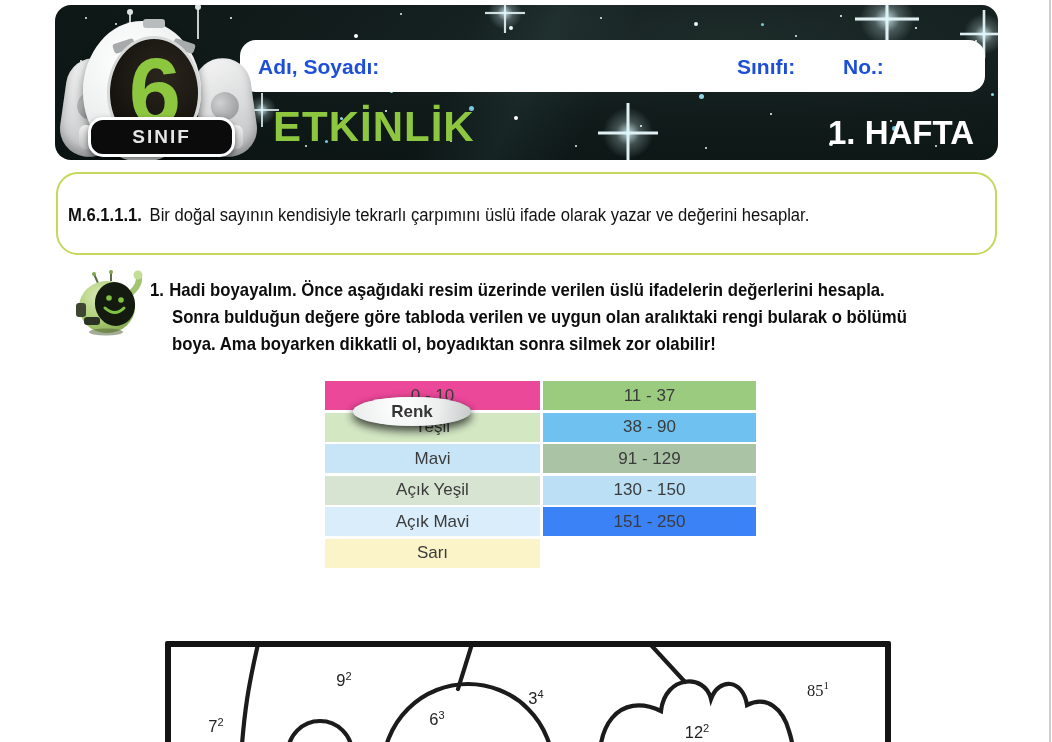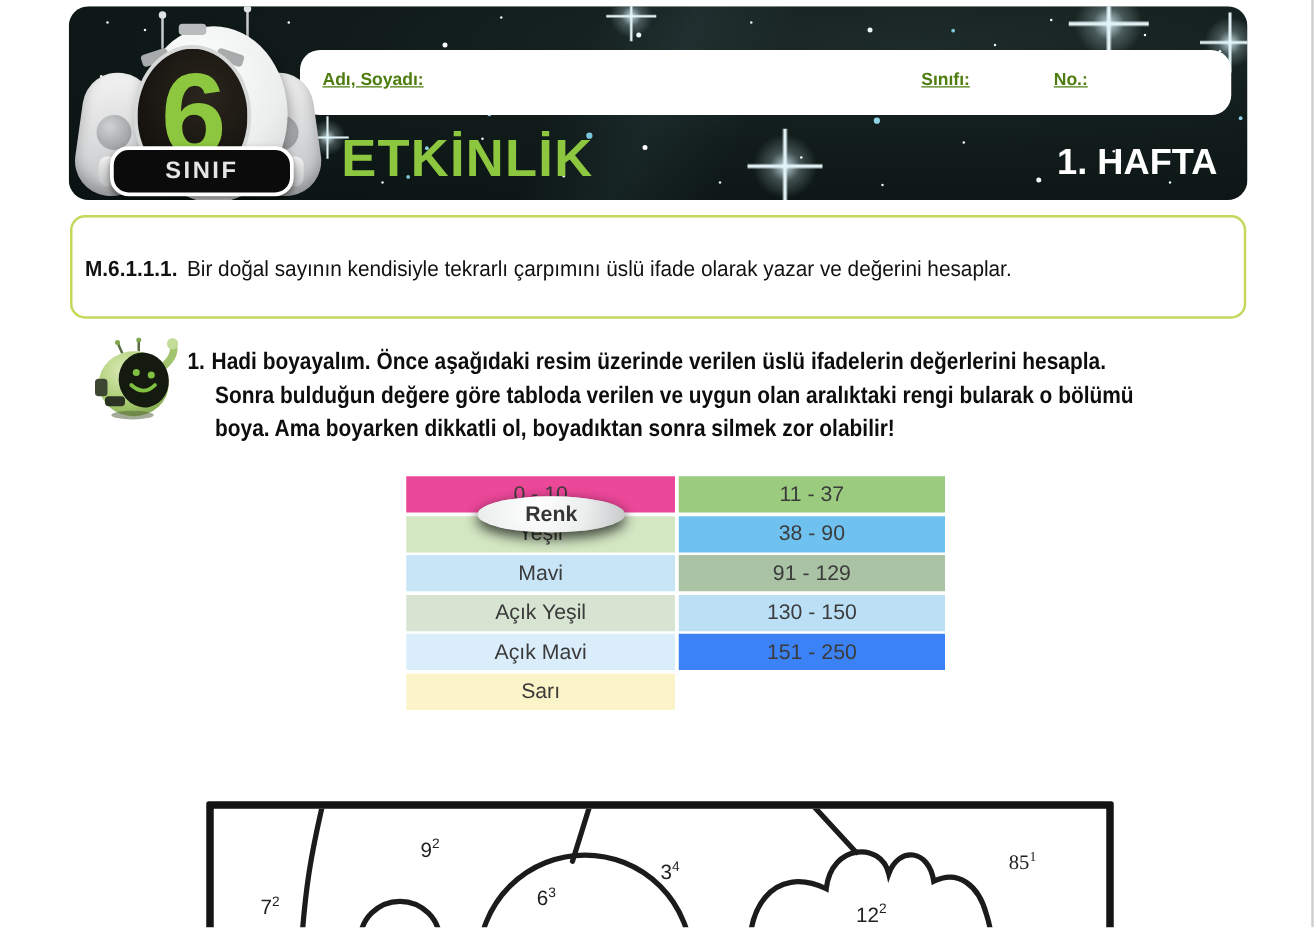--- a/index.html
+++ b/index.html
@@ -46,48 +46,48 @@
       radial-gradient(circle, rgba(220,245,250,0.85) 0%, rgba(220,245,250,0.25) 28%, transparent 60%),
       linear-gradient(to right, transparent 46%, rgba(235,250,253,0.95) 49%, rgba(235,250,253,0.95) 51%, transparent 54%),
       linear-gradient(to bottom, transparent 46%, rgba(235,250,253,0.95) 49%, rgba(235,250,253,0.95) 51%, transparent 54%);
   }
 
   
   .name-field {
     position:absolute; left:185px; top:35px; width:745px; height:52px;
     background:#fff; border-radius:16px;
   }
-  .name-field .lbl { position:absolute; top:15px; font-weight:700; font-size:14px; color:#4d7c0f;text-decoration:underline; }
+  .name-field .lbl { position:absolute; top:15px; font-weight:700; font-size:21px; color:#1d4ed8; }
   .lbl-name  { left:18px; }
   .lbl-class { left:497px; }
   .lbl-no    { left:603px; }
 
   .activity-title {
     position:absolute; left:218px; top:98px; font-size:42px; font-weight:700;
     color:#8dc63f; letter-spacing:1px;
   }
   .week-label {
-    position:absolute; right:24px; top:109px; font-size:29px; font-weight:700; color:#fff;
+    position:absolute; right:24px; top:109px; font-size:33px; font-weight:700; color:#fff;
   }
 
   
   .mascot { position:absolute; left:0; top:0; width:260px; height:160px; }
   .antenna { position:absolute; width:2px; background:#c9cdcd; }
   .antenna.a1 { left:74px; top:8px; height:26px; }
   .antenna.a2 { left:142px; top:3px; height:31px; }
   .antenna::after { content:""; position:absolute; left:-2px; top:-4px; width:6px; height:6px; border-radius:50%; background:#dfe3e3; }
   .arm { position:absolute; width:57px; height:99px; border-radius:28px;
     background:linear-gradient(160deg, #f6f6f6 0%, #d9dadb 55%, #b9babc 100%);
     box-shadow: inset 0 -6px 10px rgba(0,0,0,0.25);
   }
   .arm.left  { left:8px;  top:53px; transform:rotate(8deg); }
   .arm.right { left:142px; top:53px; transform:rotate(-8deg); }
   .arm .joint { position:absolute; left:14px; top:34px; width:28px; height:28px; border-radius:50%;
     background:radial-gradient(circle at 35% 35%, #cfd1d2, #8d8f91); }
-  .head { position:absolute; left:57px; top:16px; width:118px; height:141px; border-radius:50%;
+  .head { position:absolute; left:28px; top:16px; width:118px; height:141px; border-radius:50%;
     background:radial-gradient(circle at 38% 28%, #ffffff 0%, #eceeee 55%, #c4c7c8 100%);
     box-shadow:0 4px 10px rgba(0,0,0,0.45);
     text-align:right;
   }
   .face { position:absolute; left:52px; top:31px; width:94px; height:114px; border-radius:50%;
     background:radial-gradient(circle at 60% 35%, #2b261d 0%, #171410 60%, #0c0b08 100%);
     border:3px solid #d7d9d9;
   }
   .crest { position:absolute; left:88px; top:14px; width:22px; height:9px; border-radius:3px; background:#b9bcbd; }
   .vent { position:absolute; width:22px; height:10px; border-radius:3px; background:#a7abac; }
@@ -102,21 +102,21 @@
     box-shadow:0 3px 6px rgba(0,0,0,0.5);
   }
   .grade-badge span { color:#e5e5e5; font-weight:700; font-size:19px; letter-spacing:2px; }
   .claw { position:absolute; width:15px; height:24px; border-radius:7px;
     background:linear-gradient(#f2f2f2,#bdbfc0); top:120px; }
   .claw.c1 { left:24px; } .claw.c2 { left:173px; }
 
   
   .objective-box {
     position:absolute; left:56px; top:172px; width:941px; height:83px;
-    border:2px solid #c6d75b; border-radius:12px; background:#fff;
+    border:2px solid #c6d75b; border-radius:22px; background:#fff;
   }
   .objective-text {
     position:absolute; left:10px; top:31px; white-space:nowrap;
     font-size:17.5px; color:#111; transform:scaleX(0.95); transform-origin:left top;
   }
   .objective-text b { font-weight:700; margin-right:8px; }
 
   
   .exercise-icon { position:absolute; left:74px; top:270px; }
   .exercise-text {

